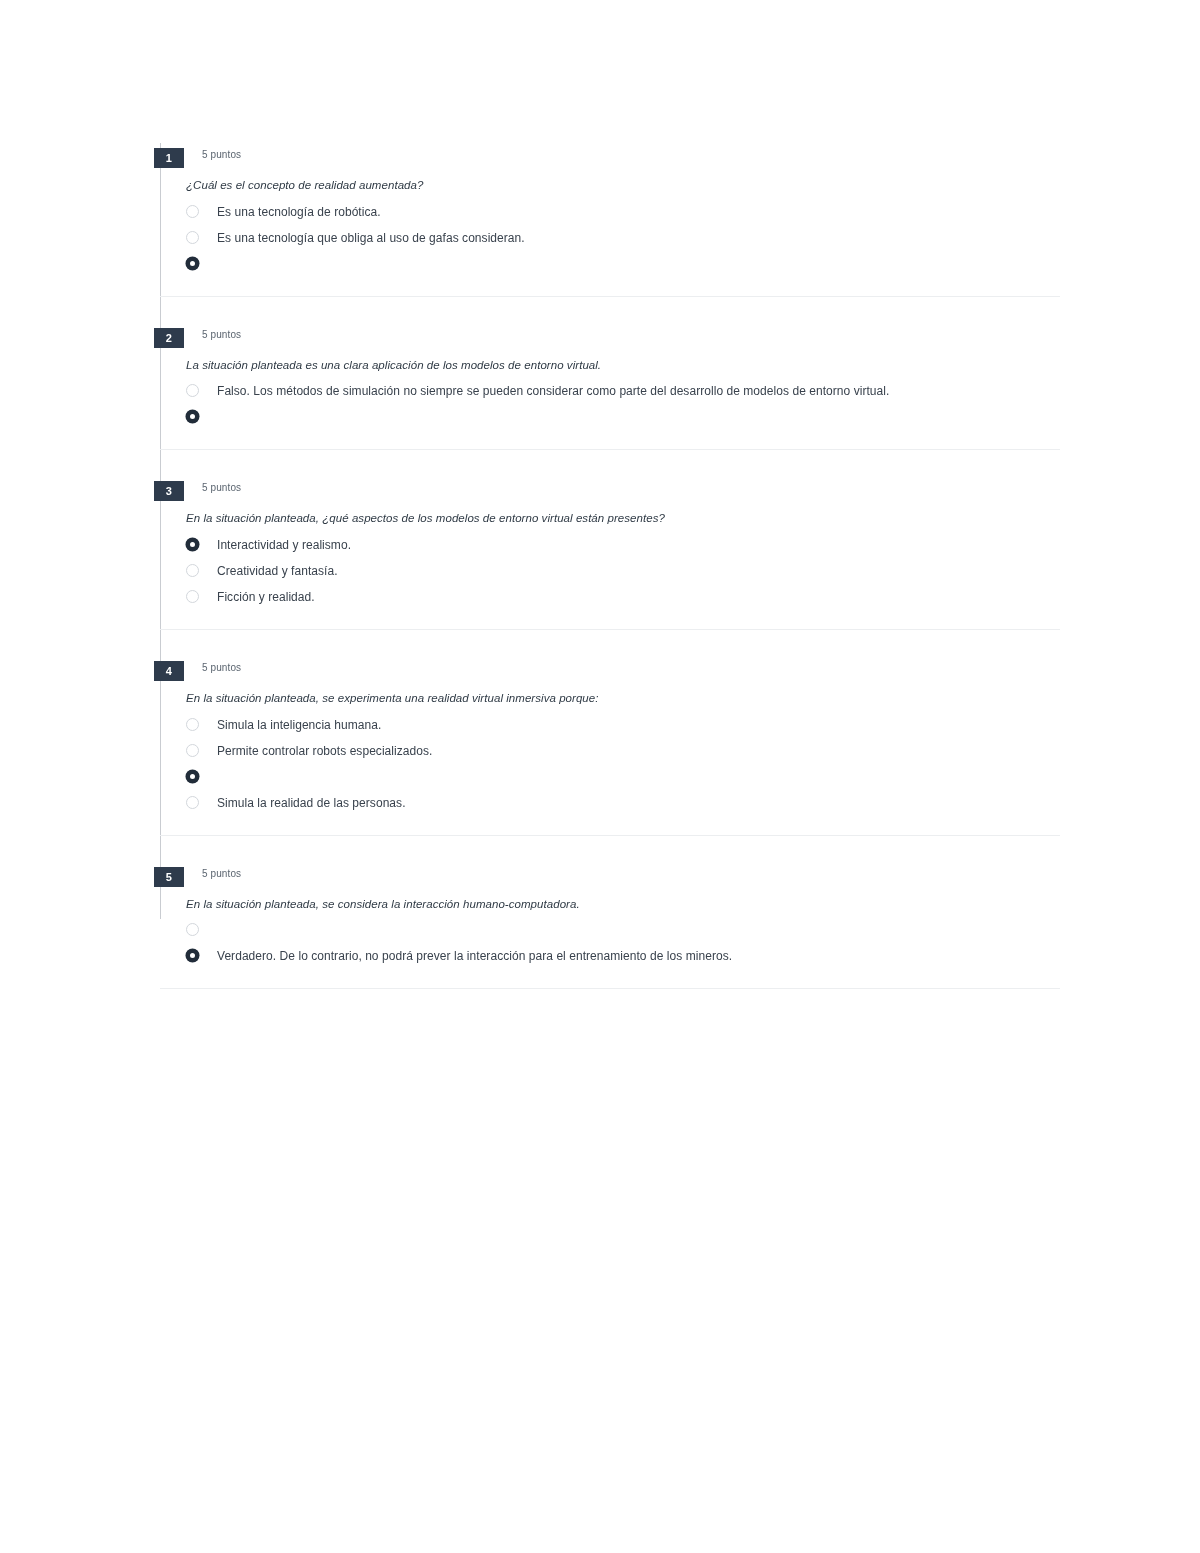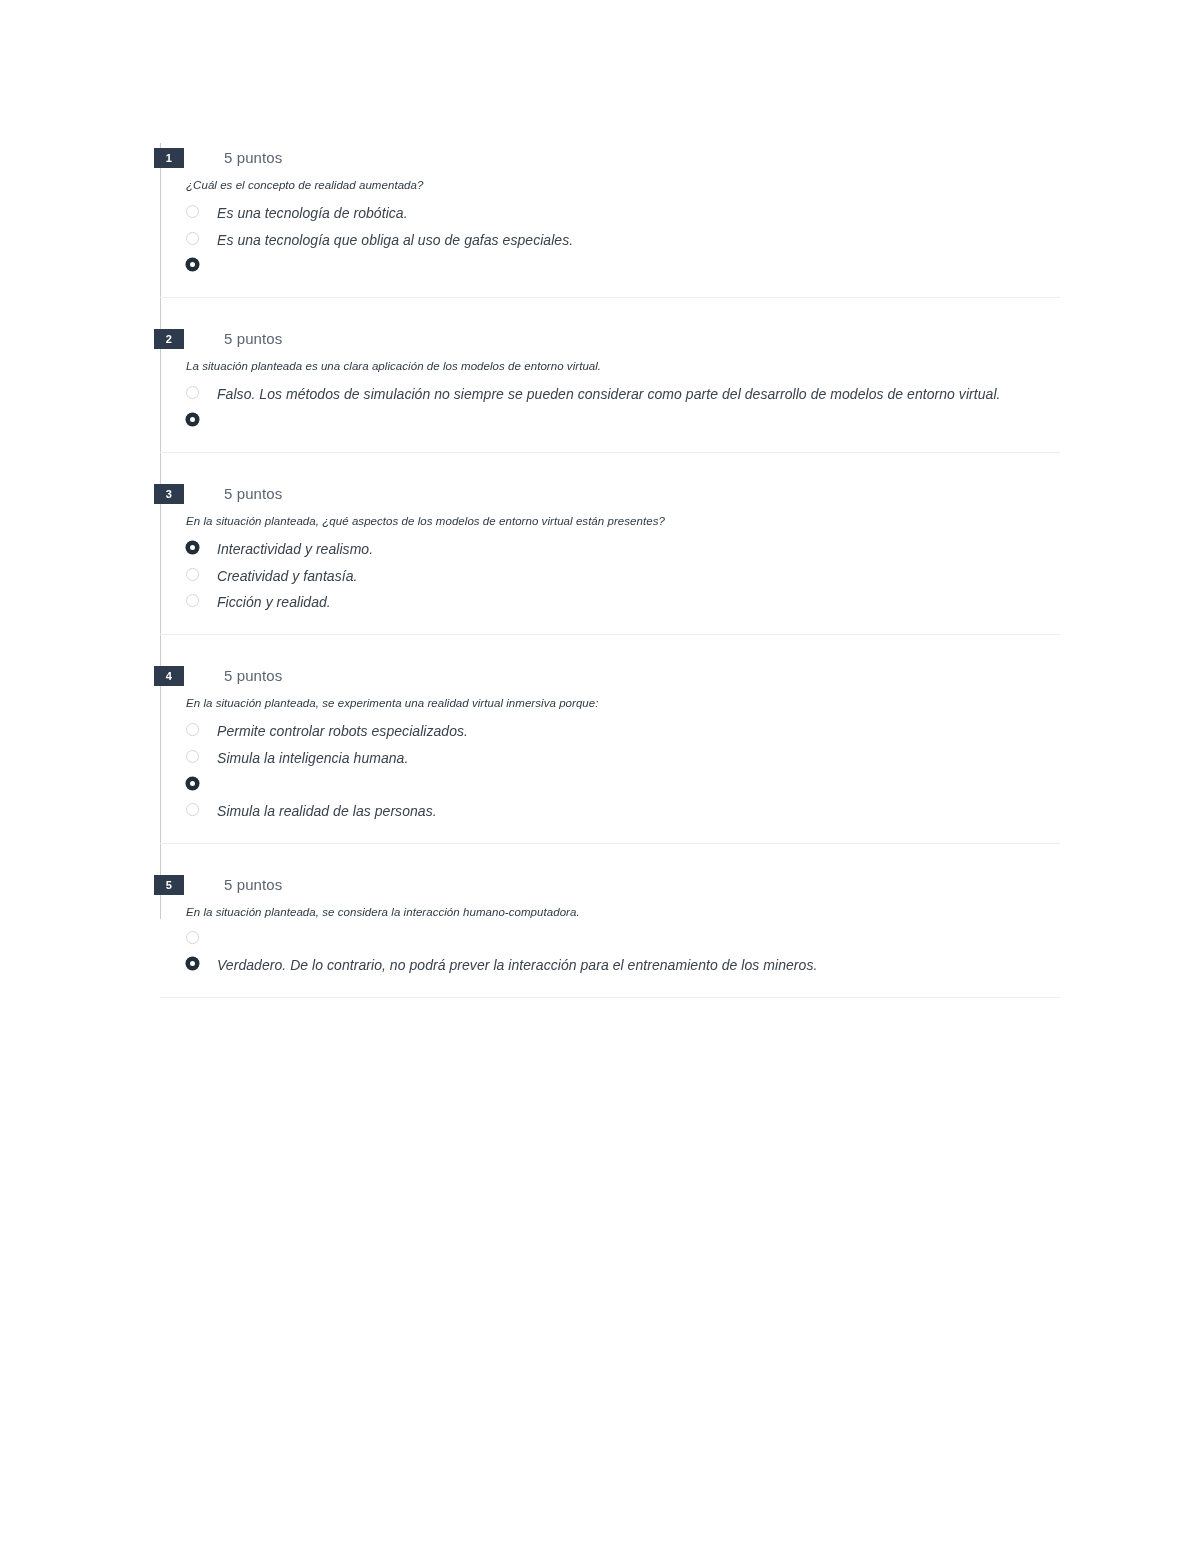--- a/index.html
+++ b/index.html
@@ -52,24 +52,23 @@
     font-size: 11px;
     line-height: 20px;
     text-align: center;
     font-weight: 700;
     letter-spacing: 0.2px;
   }
   .q-points {
     position: absolute;
     left: 42px;
     top: 6px;
-    font-size: 15px;
+    font-size: 10px;
     color: #5b6570;
     letter-spacing: 0.1px;
-    margin-left: 22px;
   }
   .q-stem {
     margin-left: 26px;
     margin-top: 6px;
     font-size: 11.5px;
     color: #2f3a45;
     letter-spacing: 0.05px;
     line-height: 1.45;
     font-style: italic;
   }
@@ -94,25 +93,24 @@
     border: 1.6px solid #d3d7dc;
     background: #ffffff;
     position: relative;
   }
   .option.selected .radio {
     border: 4px solid #222d3a;
     background: #ffffff;
     box-shadow: 0 0 0 0.5px #222d3a;
   }
   .opt-label {
-    font-size: 14px;
+    font-size: 12px;
     color: #39424d;
     line-height: 1.35;
     letter-spacing: 0.05px;
-    font-style: italic;
   }
   .q-sep {
     height: 1px;
     background: #eceef0;
     margin-top: 18px;
     width: 900px;
   }
   .q-gap { height: 26px; }
 </style>
 </head>
@@ -129,21 +127,21 @@
           <div class="q-points">5 puntos</div>
         </div>
         <div class="q-stem">¿Cuál es el concepto de realidad aumentada?</div>
         <ul class="options">
           <li class="option">
             <span class="radio"></span>
             <span class="opt-label">Es una tecnología de robótica.</span>
           </li>
           <li class="option">
             <span class="radio"></span>
-            <span class="opt-label">Es una tecnología que obliga al uso de gafas especiales.</span>
+            <span class="opt-label">Es una tecnología que obliga al uso de gafas consideran.</span>
           </li>
           <li class="option selected">
             <span class="radio"></span>
           </li>
         </ul>
         <div class="q-sep"></div>
         <div class="q-gap"></div>
       </div>
       <div class="question">
         <div class="q-head">
@@ -188,26 +186,26 @@
       </div>
       <div class="question">
         <div class="q-head">
           <div class="q-badge">4</div>
           <div class="q-points">5 puntos</div>
         </div>
         <div class="q-stem">En la situación planteada, se experimenta una realidad virtual inmersiva porque:</div>
         <ul class="options">
           <li class="option">
             <span class="radio"></span>
+            <span class="opt-label">Simula la inteligencia humana.</span>
+          </li>
+          <li class="option">
+            <span class="radio"></span>
             <span class="opt-label">Permite controlar robots especializados.</span>
           </li>
-          <li class="option">
-            <span class="radio"></span>
-            <span class="opt-label">Simula la inteligencia humana.</span>
-          </li>
           <li class="option selected">
             <span class="radio"></span>
           </li>
           <li class="option">
             <span class="radio"></span>
             <span class="opt-label">Simula la realidad de las personas.</span>
           </li>
         </ul>
         <div class="q-sep"></div>
         <div class="q-gap"></div>

